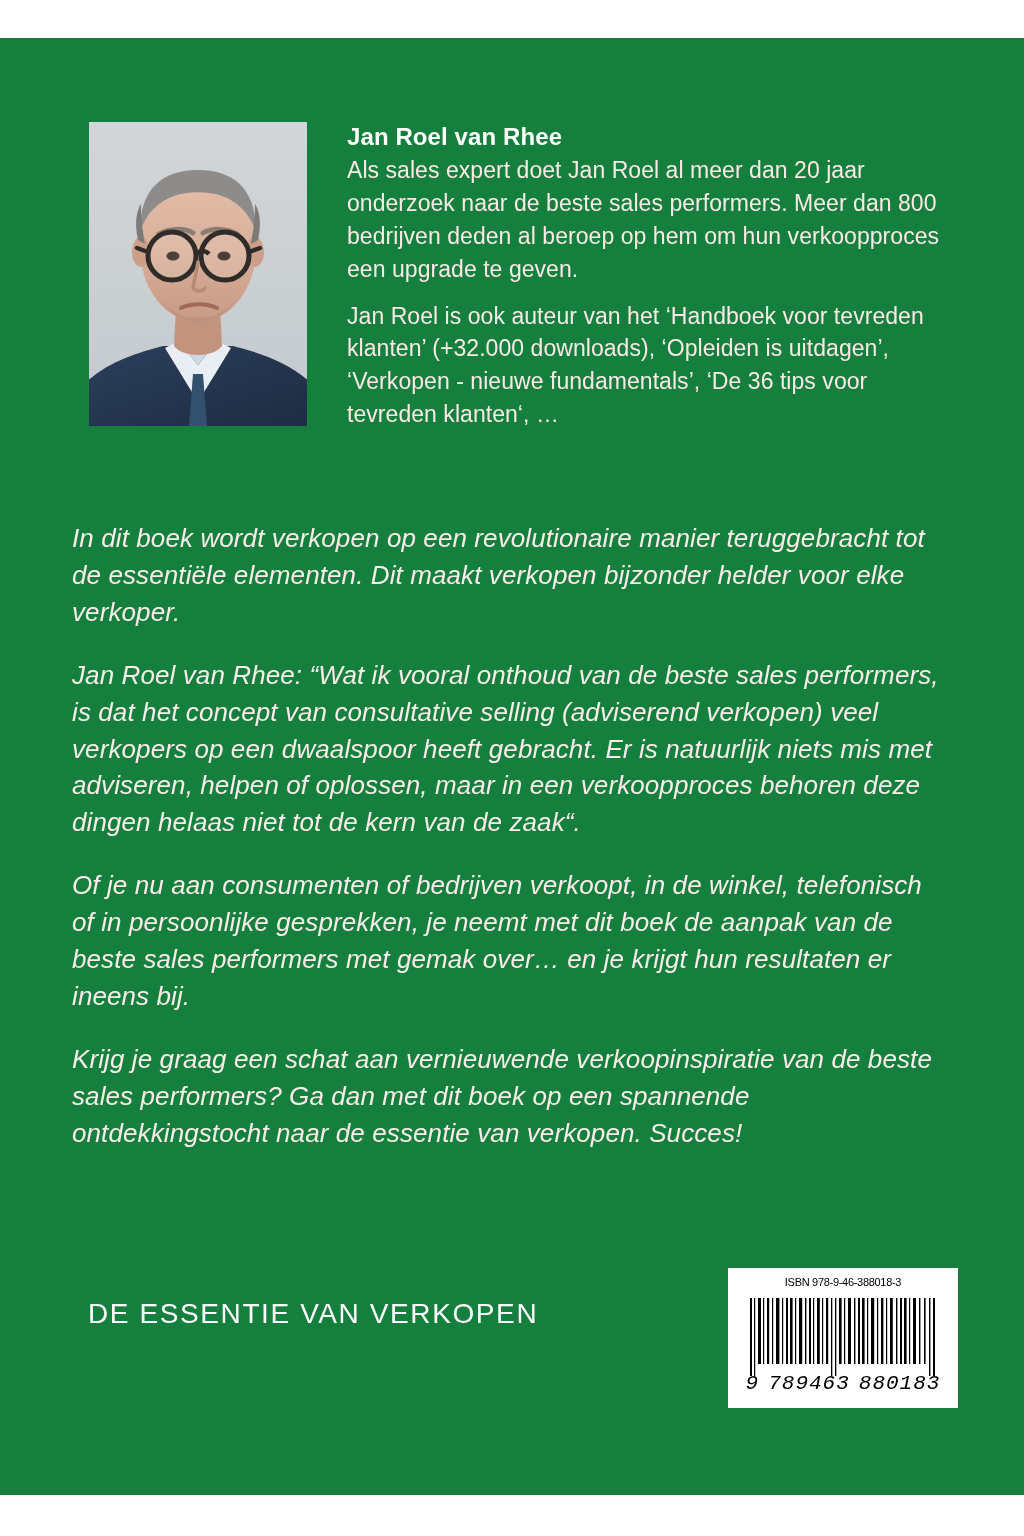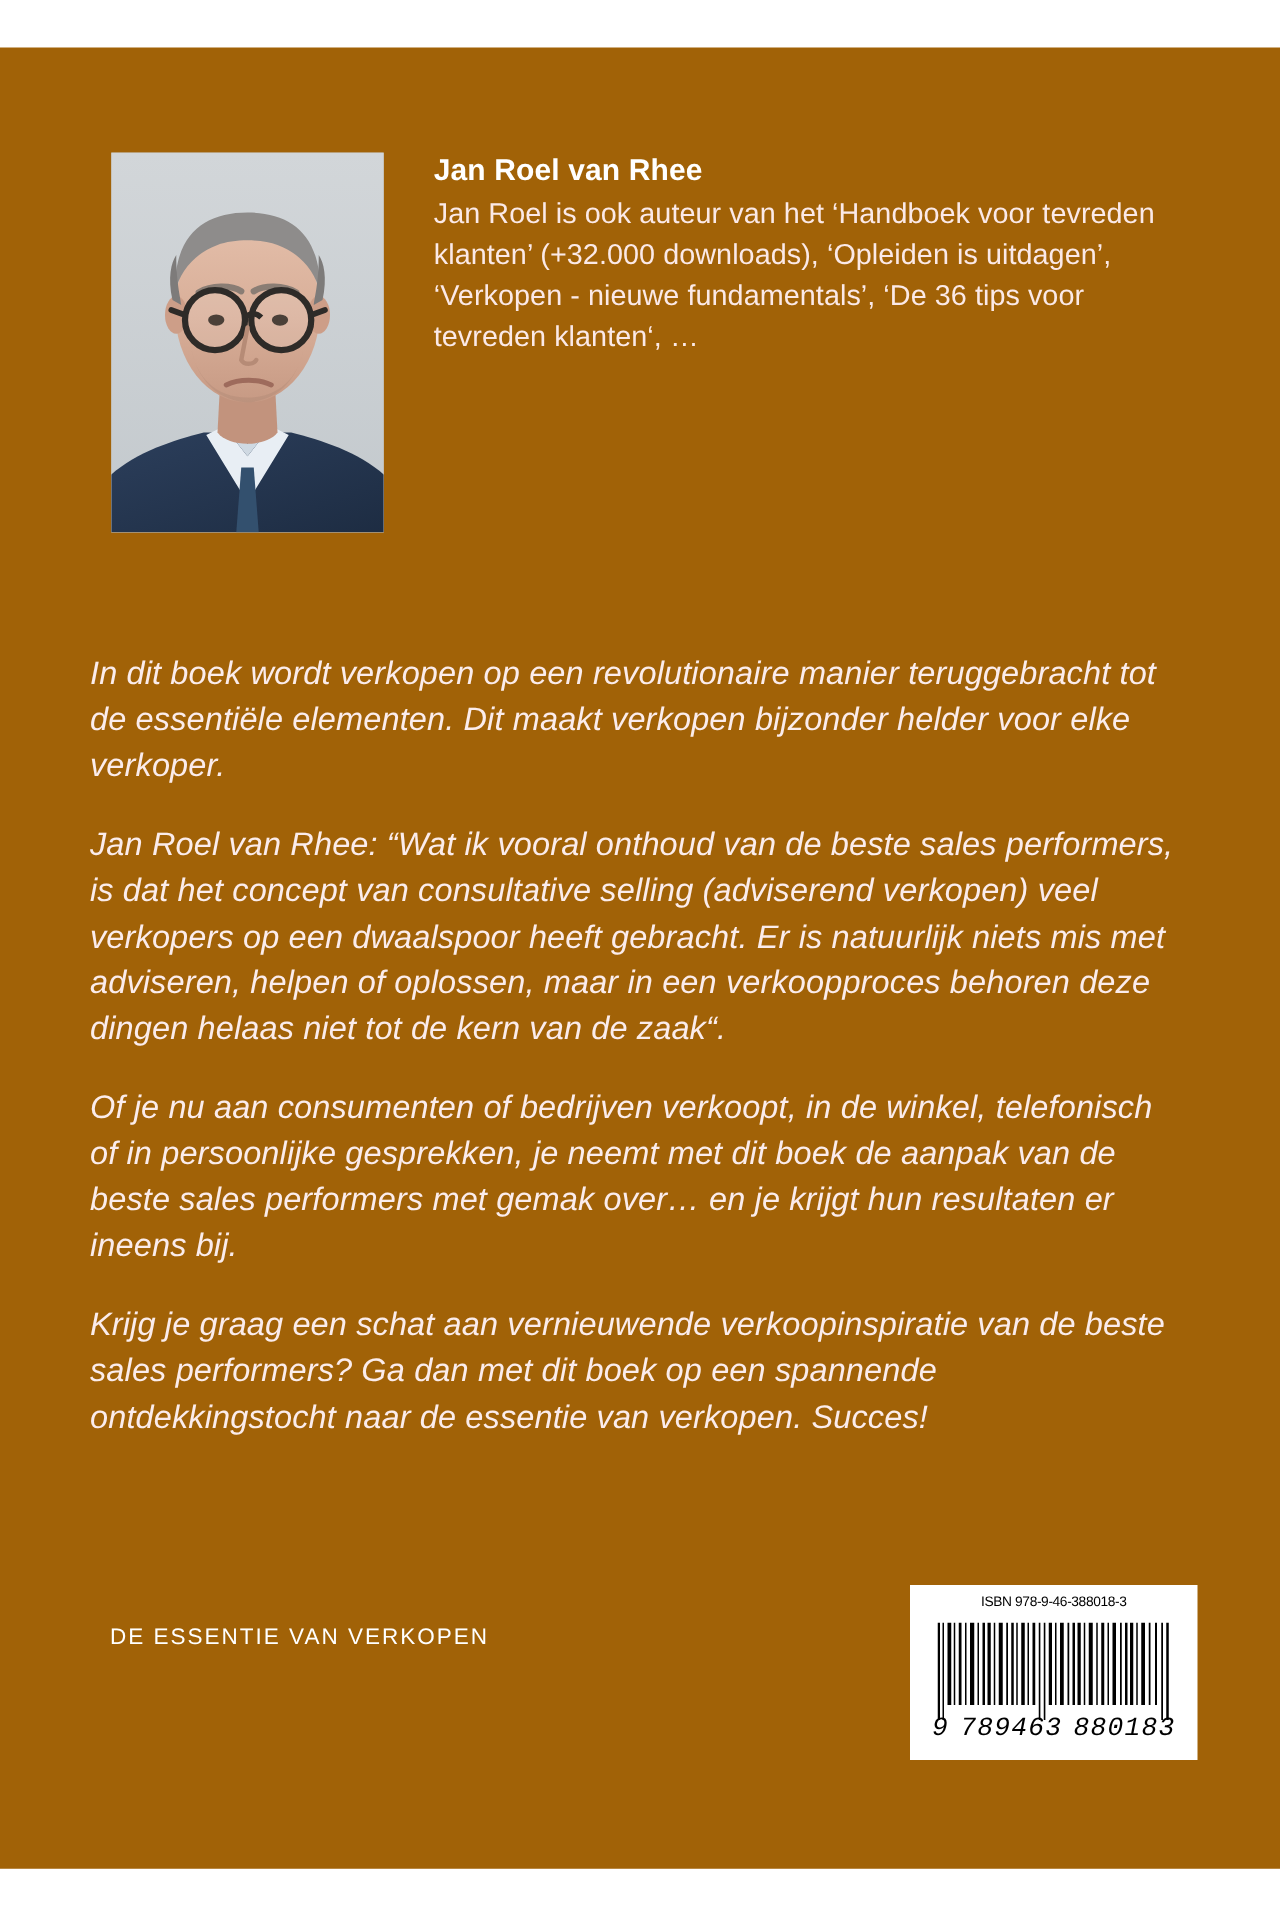--- a/index.html
+++ b/index.html
@@ -13,21 +13,21 @@
     font-family: "Liberation Sans", sans-serif;
     overflow: hidden;
   }
 
   #cover {
     position: absolute;
     left: 0;
     top: 38px;
     width: 1024px;
     height: 1457px;
-    background: #a16207;
+    background: #15803d;
     overflow: hidden;
   }
 
   
   #author-block {
     position: absolute;
     left: 89px;
     top: 84px;
     width: 860px;
     height: 320px;
@@ -103,25 +103,26 @@
   .logo-dark { color: #1a1a1a; }
   .logo-reg {
     color: #1a1a1a;
     font-size: 22px;
     vertical-align: 26px;
     font-weight: normal;
     letter-spacing: 0;
   }
   #logo-tagline {
     margin: 12px 0 0 2px;
-    font-size: 18px;
+    font-size: 28px;
     color: #ffffff;
     letter-spacing: 1.6px;
     line-height: 1;
     white-space: nowrap;
+    text-align: center;
   }
 
   
   #barcode-box {
     position: absolute;
     left: 728px;
     top: 1230px;
     width: 230px;
     height: 140px;
     background: #ffffff;
@@ -227,20 +228,21 @@
 
           <path d="M92,186 C102,181 118,181 128,186" stroke="#9e6b5c" stroke-width="4" fill="none" stroke-linecap="round"></path>
 
           <path d="M63,150 C66,176 80,198 109,200 C138,198 152,176 155,150 C152,180 134,196 109,196 C84,196 66,180 63,150 Z" fill="#000000" fill-opacity="0.05"></path>
         </g>
       </svg>
     </div>
 
     <div id="author-text">
       <div id="author-name">Jan Roel van Rhee</div>
+      <p class="author-para">Als sales expert doet Jan Roel al meer dan 20 jaar onderzoek naar de beste sales performers. Meer dan 800 bedrijven deden al beroep op hem om hun verkoopproces een upgrade te geven.</p>
       <p class="author-para">Jan Roel is ook auteur van het ‘Handboek voor tevreden klanten’ (+32.000 downloads), ‘Opleiden is uitdagen’, ‘Verkopen - nieuwe fundamentals’, ‘De 36 tips voor tevreden klanten‘, …</p>
     </div>
   </div>
 
   <div id="body-copy">
     <p class="body-para">In dit boek wordt verkopen op een revolutionaire manier teruggebracht tot de essentiële elementen. Dit maakt verkopen bijzonder helder voor elke verkoper.</p>
     <p class="body-para">Jan Roel van Rhee: “Wat ik vooral onthoud van de beste sales performers, is dat het concept van consultative selling (adviserend verkopen) veel verkopers op een dwaalspoor heeft gebracht. Er is natuurlijk niets mis met adviseren, helpen of oplossen, maar in een verkoopproces behoren deze dingen helaas niet tot de kern van de zaak“.</p>
     <p class="body-para">Of je nu aan consumenten of bedrijven verkoopt, in de winkel, telefonisch of in persoonlijke gesprekken, je neemt met dit boek de aanpak van de beste sales performers met gemak over… en je krijgt hun resultaten er ineens bij.</p>
     <p class="body-para">Krijg je graag een schat aan vernieuwende verkoopinspiratie van de beste sales performers?  Ga dan met dit boek op een spannende ontdekkingstocht naar de essentie van verkopen. Succes!</p>
   </div>

